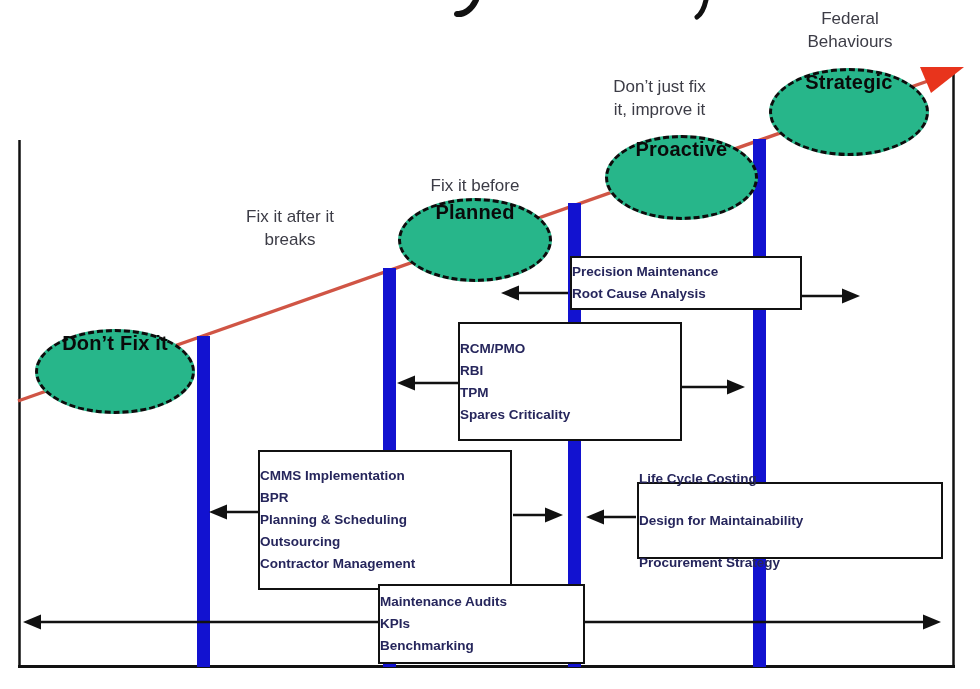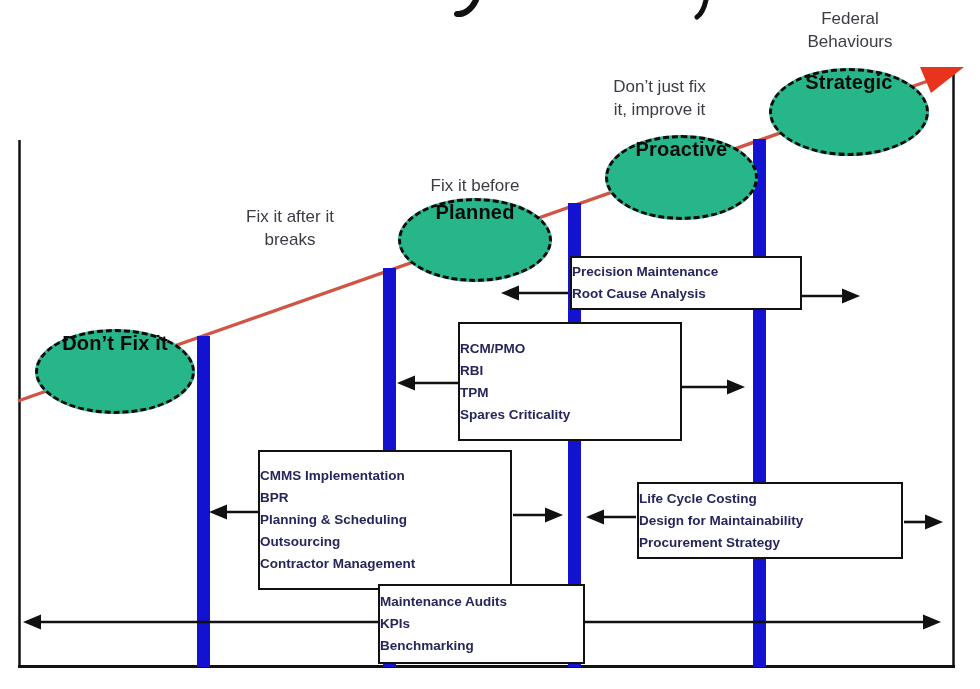--- a/index.html
+++ b/index.html
@@ -24,21 +24,21 @@
     position:absolute;background:#ffffff;border:2.5px solid #111111;box-sizing:border-box;
     display:flex;flex-direction:column;align-items:flex-start;justify-content:center;
     z-index:4;text-align:center;
   }
   .toolbox .tline{
     font-weight:bold;color:#26265c;font-size:13.5px;line-height:22px;white-space:nowrap;
   }
   .box-precision{left:570px;top:256px;width:232px;height:54px;}
   .box-manufacturing{left:458px;top:322px;width:224px;height:119px;}
   .box-cmms{left:258px;top:450px;width:254px;height:140px;}
-  .box-lifecycle{left:637px;top:482px;width:266px;height:77px;}
+  .box-lifecycle{left:637px;top:482px;width:306px;height:77px;gap:20px;}
   .box-audits{left:378px;top:584px;width:207px;height:80px;}
   .st-dontfix{left:35px;top:329px;width:160px;height:85px;}
   .st-reactive{left:214px;top:265px;width:152px;height:85px;}
   .st-planned{left:398px;top:198px;width:154px;height:84px;}
   .st-proactive{left:605px;top:135px;width:153px;height:85px;}
   .st-strategic{left:769px;top:68px;width:160px;height:88px;}
   .f20{font-size:20px;}
   .cap-reactive{left:205px;top:206px;width:170px;}
   .cap-planned{left:390px;top:139px;width:170px;margin-top:36px;}
   .cap-proactive{left:577px;top:76px;width:165px;}

